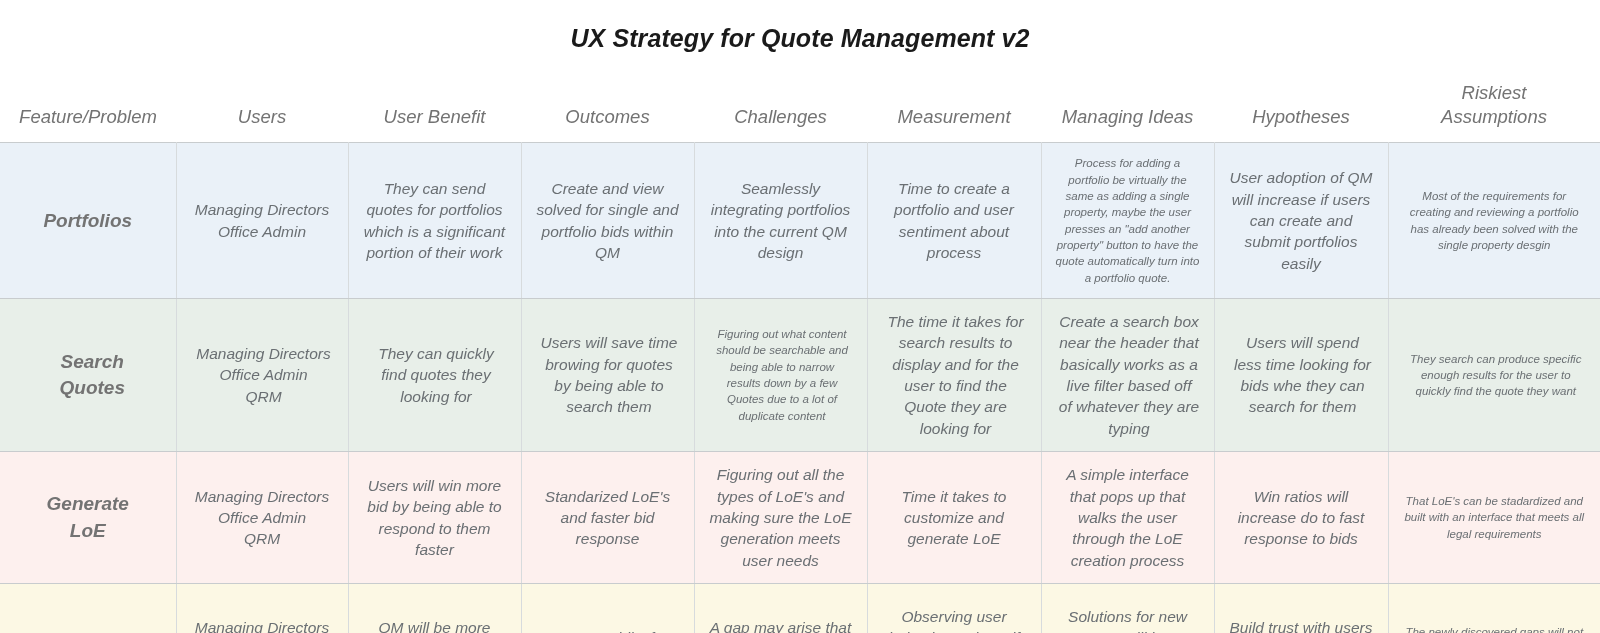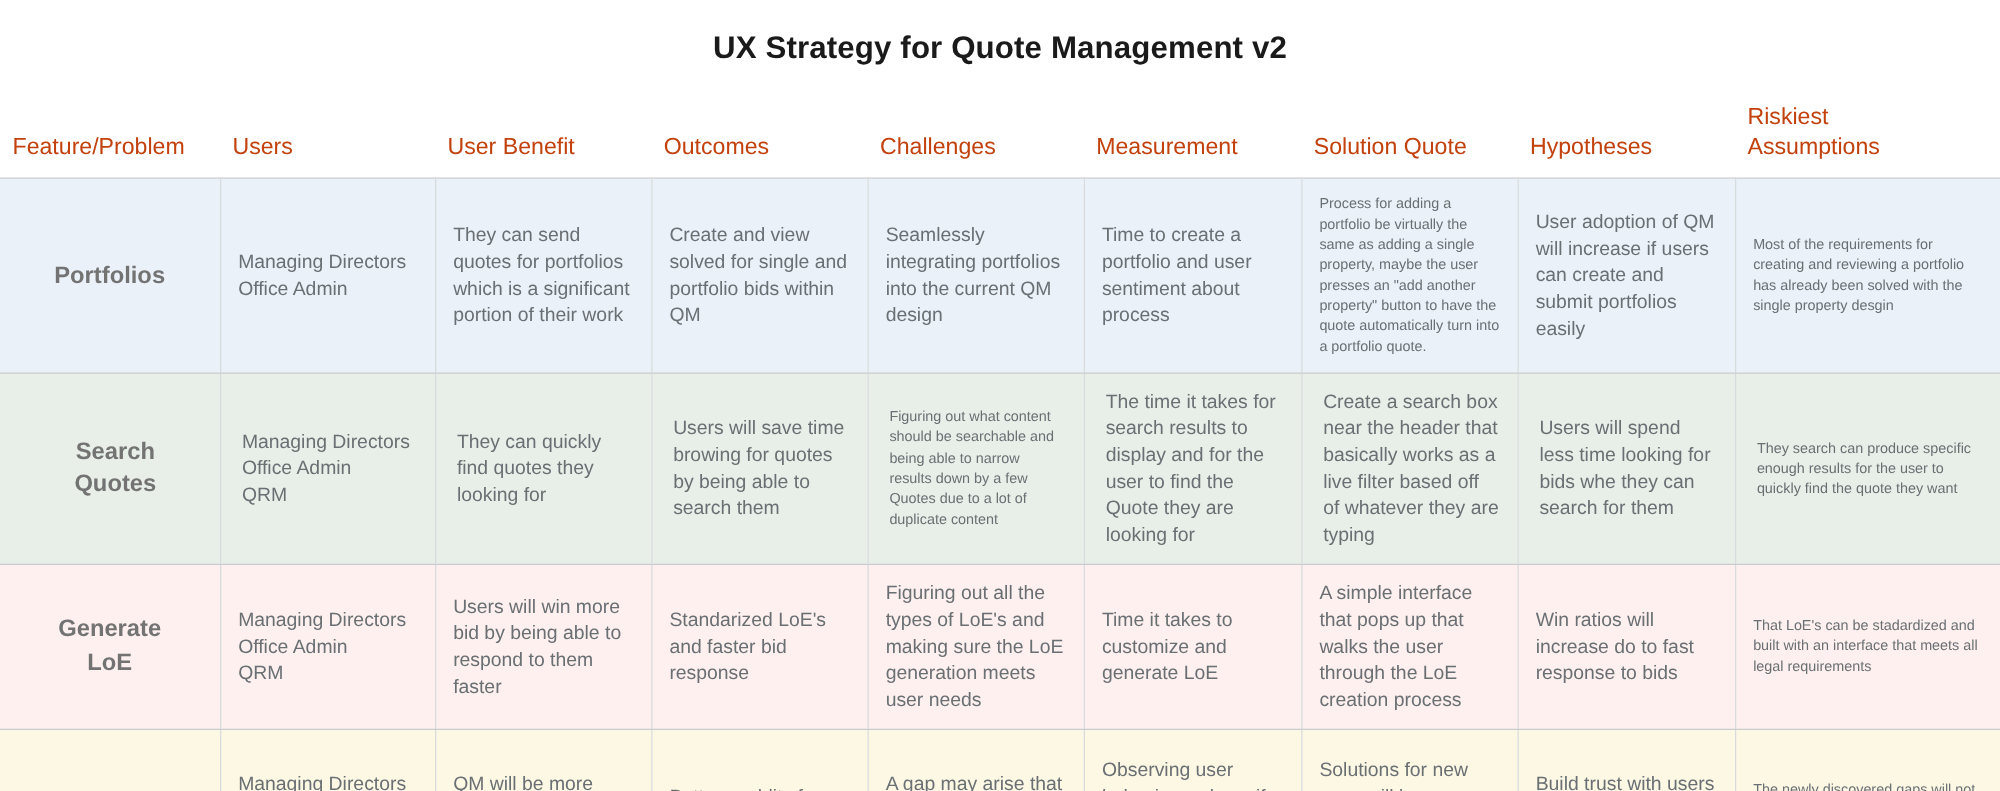--- a/index.html
+++ b/index.html
@@ -13,20 +13,21 @@
     height: 633px;
     font-family: "Liberation Sans", sans-serif;
     overflow: hidden;
     color: #202124;
   }
   .board {
     width: 1600px;
     height: 633px;
     position: relative;
     box-sizing: border-box;
+    font-style: italic;
   }
   .title {
     text-align: center;
     font-size: 25px;
     font-weight: bold;
     color: #1a1a1a;
     padding-top: 23px;
     letter-spacing: 0.1px;
     line-height: 1.2;
   }
@@ -42,36 +43,37 @@
   table.matrix col.c3 { width: 173px; }
   table.matrix col.c4 { width: 173px; }
   table.matrix col.c5 { width: 174px; }
   table.matrix col.c6 { width: 173px; }
   table.matrix col.c7 { width: 174px; }
   table.matrix col.c8 { width: 212px; }
 
   thead th {
     font-size: 18.5px;
     font-weight: normal;
-    color: #c2410c;
-    text-align: left;
+    color: #737373;
+    text-align: center;
     padding: 0 10px 14px 10px;
     vertical-align: bottom;
     line-height: 1.28;
     background: #ffffff;
     border: none;
   }
   tbody td {
     vertical-align: middle;
     border-top: 1px solid #c8ccce;
     border-bottom: 1px solid #c8ccce;
     border-left: 1px solid #d7dbdd;
     border-right: 1px solid #d7dbdd;
     padding: 12px 14px;
     box-sizing: border-box;
+    text-align: center;
   }
   tbody td.first-col {
     border-left: none;
     text-align: center;
     font-size: 19px;
     font-weight: bold;
     color: #737373;
     line-height: 1.38;
     padding: 12px 8px;
   }
@@ -120,21 +122,21 @@
         <col class="c8">
     </colgroup>
     <thead>
       <tr>
         <th>Feature/Problem</th>
         <th>Users</th>
         <th>User Benefit</th>
         <th>Outcomes</th>
         <th>Challenges</th>
         <th>Measurement</th>
-        <th>Solution Quote</th>
+        <th>Managing Ideas</th>
         <th>Hypotheses</th>
         <th style="white-space: pre-line;">Riskiest
 Assumptions</th>
       </tr>
     </thead>
     <tbody>
 
       <tr class="r0">
         <td class="first-col" style="white-space: pre-line;">Portfolios</td>
         <td>

